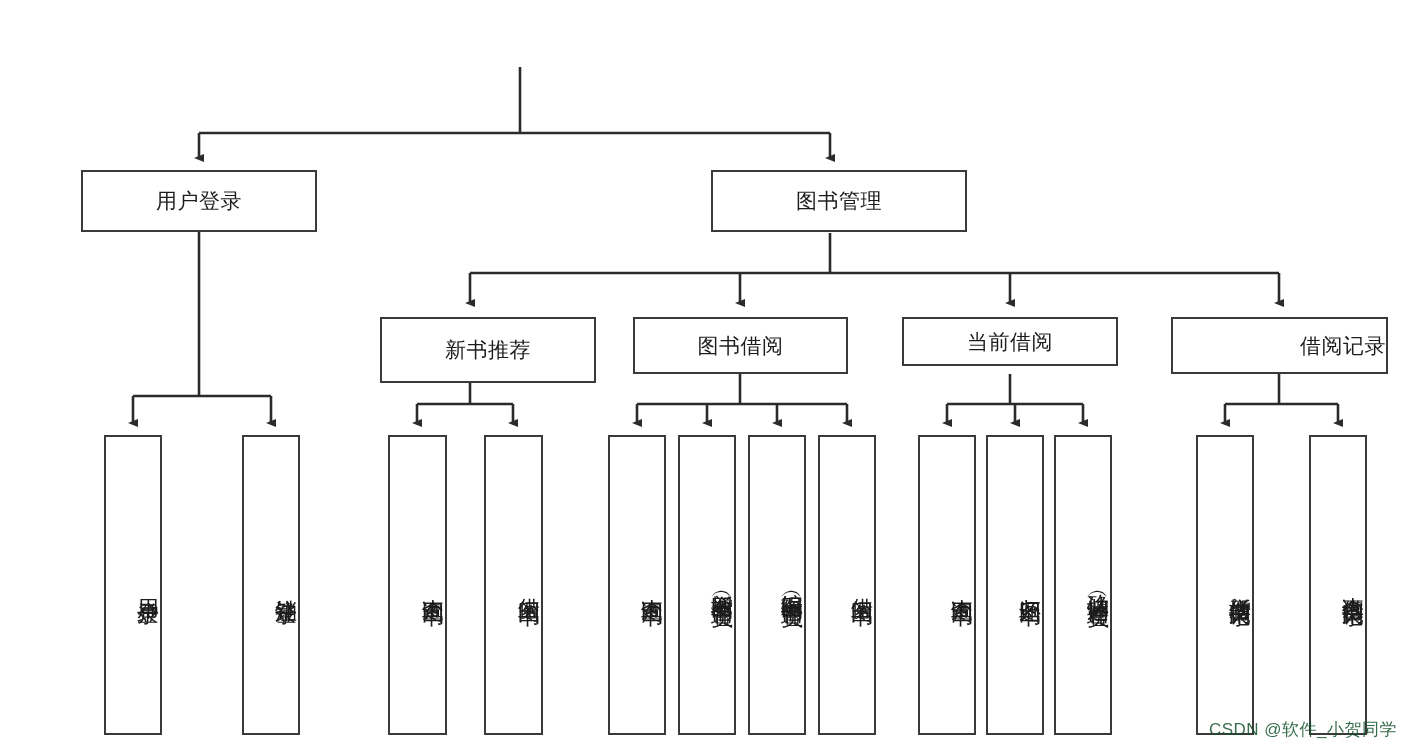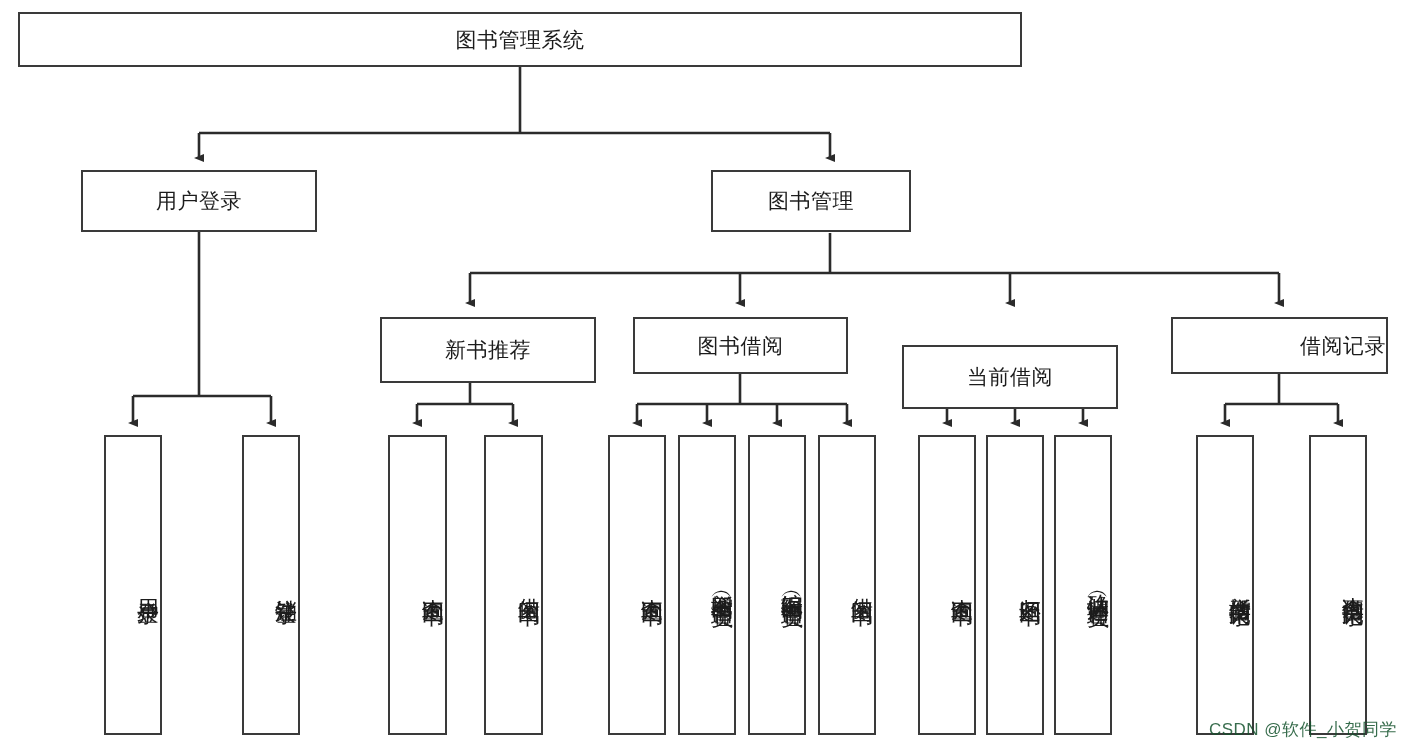--- a/index.html
+++ b/index.html
@@ -116,38 +116,35 @@
       <path d="M1015,404 L1015,423" marker-end="url(#arrow)"></path>
       <path d="M1083,404 L1083,423" marker-end="url(#arrow)"></path>
 
       <path d="M1279,374 L1279,404"></path>
       <path d="M1225,404 L1338,404"></path>
       <path d="M1225,404 L1225,423" marker-end="url(#arrow)"></path>
       <path d="M1338,404 L1338,423" marker-end="url(#arrow)"></path>
     </g>
   </svg>
 
-  <div class="node horiz" style="left:18px; top:12px; width:1004px; height:55px;">
-    <span class="label">图书管理系统</span>
-  </div>
 
   <div class="node horiz" style="left:81px; top:170px; width:236px; height:62px;">
     <span class="label">用户登录</span>
   </div>
-  <div class="node horiz" style="left:711px; top:170px; width:200px; height:62px;">
+  <div class="node horiz" style="left:711px; top:170px; width:256px; height:62px;">
     <span class="label">图书管理</span>
   </div>
 
   <div class="node horiz" style="left:362px; top:317px; width:216px; height:66px;margin-left:18px;">
     <span class="label">新书推荐</span>
   </div>
   <div class="node horiz" style="left:633px; top:317px; width:215px; height:57px;">
     <span class="label">图书借阅</span>
   </div>
-  <div class="node horiz" style="left:902px; top:317px; width:216px; height:64px;margin-top:28px;">
+  <div class="node horiz" style="left:902px; top:317px; width:216px; height:49px;">
     <span class="label">当前借阅</span>
   </div>
   <div class="node horiz" style="left:1171px; top:317px; width:217px; height:57px;justify-content:flex-end;">
     <span class="label">借阅记录</span>
   </div>
 
   <div class="node vert" style="left:104px; top:435px; width:58px; height:300px;">
     <span class="label">用户登录</span>
   </div>
   <div class="node vert" style="left:242px; top:435px; width:58px; height:300px;">

